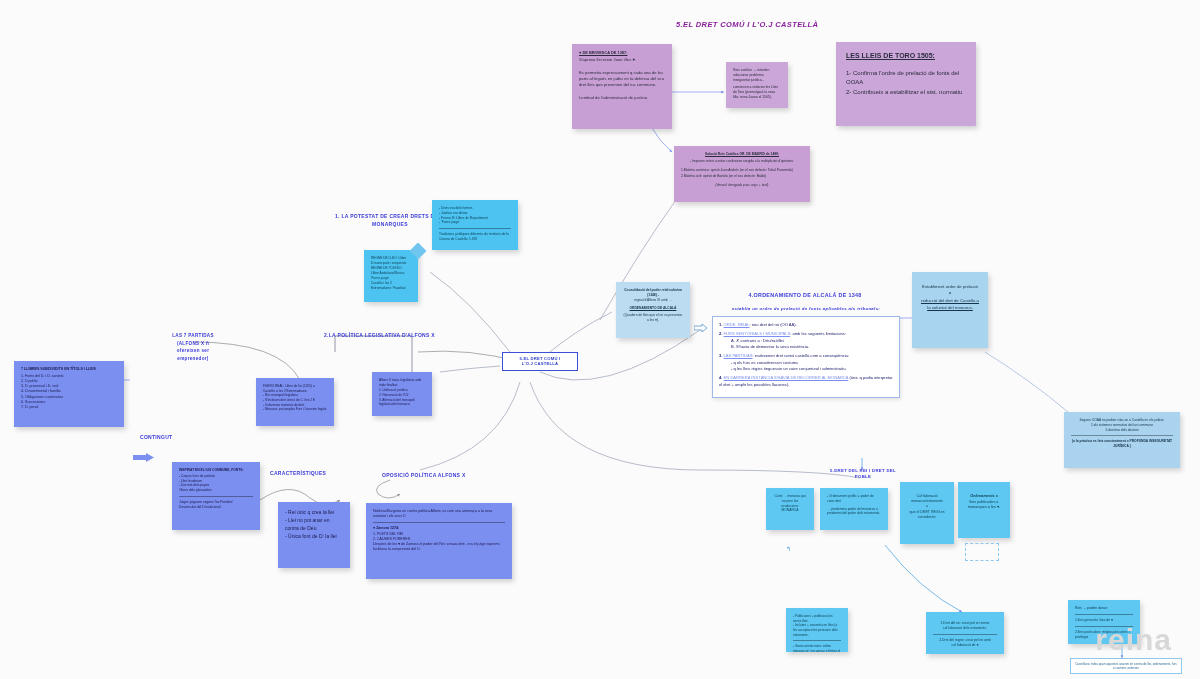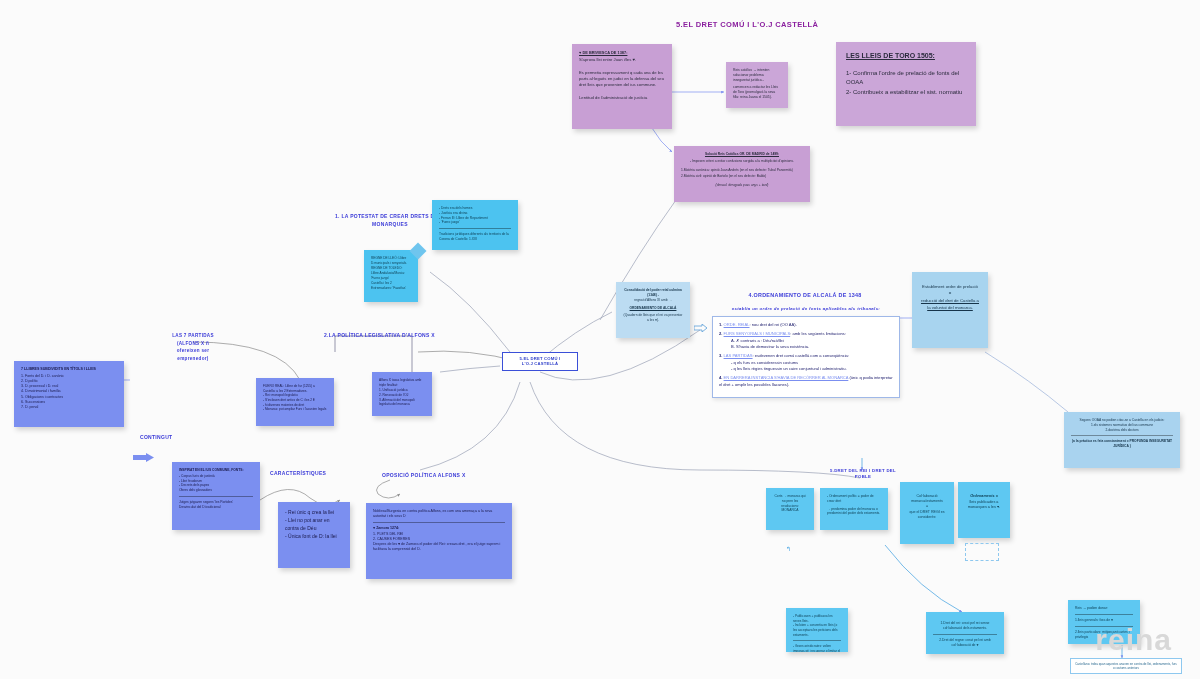--- a/index.html
+++ b/index.html
@@ -34,20 +34,21 @@
     letter-spacing:0.3px;
     text-align:center;
   }
   .h-blue { color:#3b3bd8; }
 
   .title-main {
     position:absolute;
     font-weight:bold;
     color:#8a1f9e;
     letter-spacing:0.4px;
+    font-style:italic;
   }
 
   .u { text-decoration:underline; }
   .b { font-weight:bold; }
   .i { font-style:italic; }
   .hr { border:0; border-top:1px solid rgba(0,0,0,0.35); margin:3px 0; }
 
   .ord-box {
     position:absolute;
     background:#ffffff;

